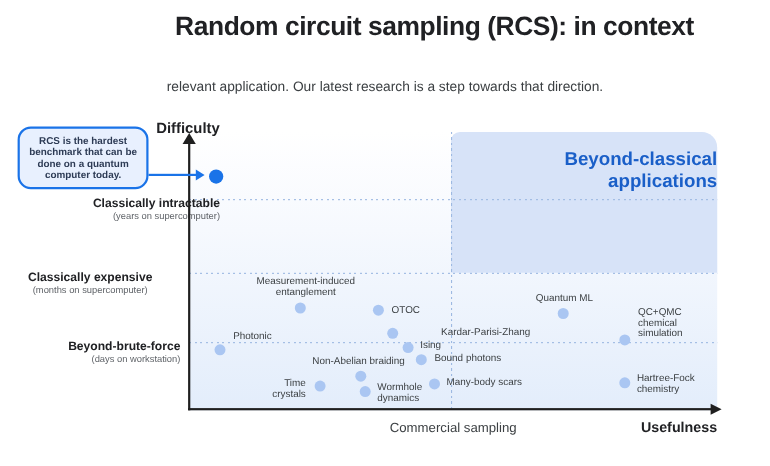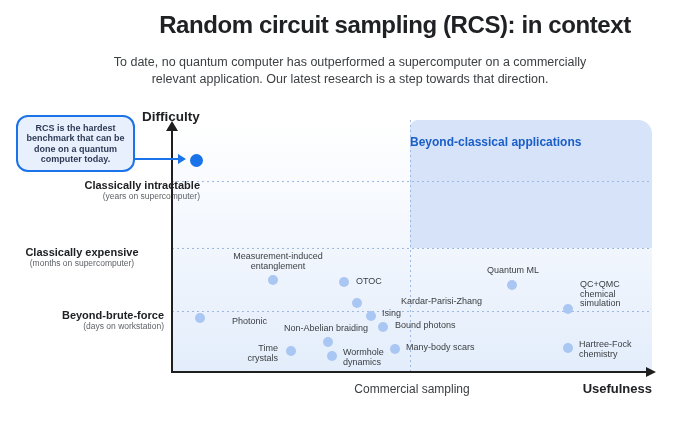--- a/index.html
+++ b/index.html
@@ -9,22 +9,22 @@
   .title{position:absolute;top:11px;left:0;width:700px;text-align:center;
          font-size:24px;font-weight:700;letter-spacing:-0.4px;color:var(--text-dark,#202124);padding-left:45px;}
   .subtitle{position:absolute;top:54px;left:0;width:700px;text-align:center;
             font-size:12.5px;line-height:17px;color:var(--text-gray,#3c4043);}
 
   
   .plot-bg{position:absolute;left:172px;top:120px;width:480px;height:253px;
            background:linear-gradient(180deg,#ffffff 0%,#f6f9fe 35%,#e3edfb 100%);}
   .region{position:absolute;left:410px;top:120px;width:242px;height:128px;
           background:var(--region-fill,#d7e3f8);border-radius:8px 14px 0 0;}
-  .region-label{position:absolute;left:410px;top:135px;width:242px;text-align:left;
-                font-size:12px;font-weight:700;color:var(--region-text,#1a5fc8);}
+  .region-label{position:absolute;left:410px;top:135px;width:242px;text-align:right;
+                font-size:17px;font-weight:700;color:var(--region-text,#1a5fc8);}
 
   .hdash{position:absolute;left:172px;width:480px;height:1px;
          background:repeating-linear-gradient(90deg,var(--dash,#9db9e2) 0 2px,transparent 2px 5px);}
   .vdash{position:absolute;left:410px;top:120px;width:1px;height:251px;
          background:repeating-linear-gradient(180deg,var(--dash,#9db9e2) 0 2px,transparent 2px 5px);}
 
   
   .y-axis{position:absolute;left:171px;top:130px;width:2px;height:243px;background:#1f1f1f;}
   .y-arrow{position:absolute;left:166px;top:121px;width:0;height:0;
            border-left:6px solid transparent;border-right:6px solid transparent;
@@ -73,21 +73,21 @@
   .plabel.right{transform:translate(-100%,-50%);text-align:right;}
   .plabel.center{transform:translate(-50%,-50%);text-align:center;}
 </style>
 </head>
 <body>
 
 <div class="page">
 
   <div class="title">Random circuit sampling (RCS): in context</div>
   <div class="subtitle">
-    <span>To date, no quantum computer has outperformed a supercomputer on a commercially</span><br>
+    <br>
     <span>relevant application. Our latest research is a step towards that direction.</span>
   </div>
 
   <div class="plot-bg"></div>
   <div class="region"></div>
   <div class="region-label">Beyond-classical applications</div>
 
   <div id="bands">
       <div class="hdash" style="top: 181px;"></div>
       <div class="band-label" style="top: 179px; padding-left: 36px;">
@@ -123,21 +123,21 @@
       </div>
       <div class="dot" style="left: 366px; top: 311px;"></div>
       <div class="plabel left" style="left: 382px; top: 314px;">
         <div>Ising</div>
       </div>
       <div class="dot" style="left: 378px; top: 322px;"></div>
       <div class="plabel left" style="left: 395px; top: 326px;">
         <div>Bound photons</div>
       </div>
       <div class="dot" style="left: 195px; top: 313px;"></div>
-      <div class="plabel left" style="left: 212px; top: 322px; margin-left: 20px;">
+      <div class="plabel left" style="left: 212px; top: 306px;">
         <div>Photonic</div>
       </div>
       <div class="dot" style="left: 323px; top: 337px;"></div>
       <div class="plabel center" style="left: 326px; top: 329px;">
         <div>Non-Abelian braiding</div>
       </div>
       <div class="dot" style="left: 286px; top: 346px;"></div>
       <div class="plabel right" style="left: 278px; top: 353px;">
         <div>Time</div>
         <div>crystals</div>

